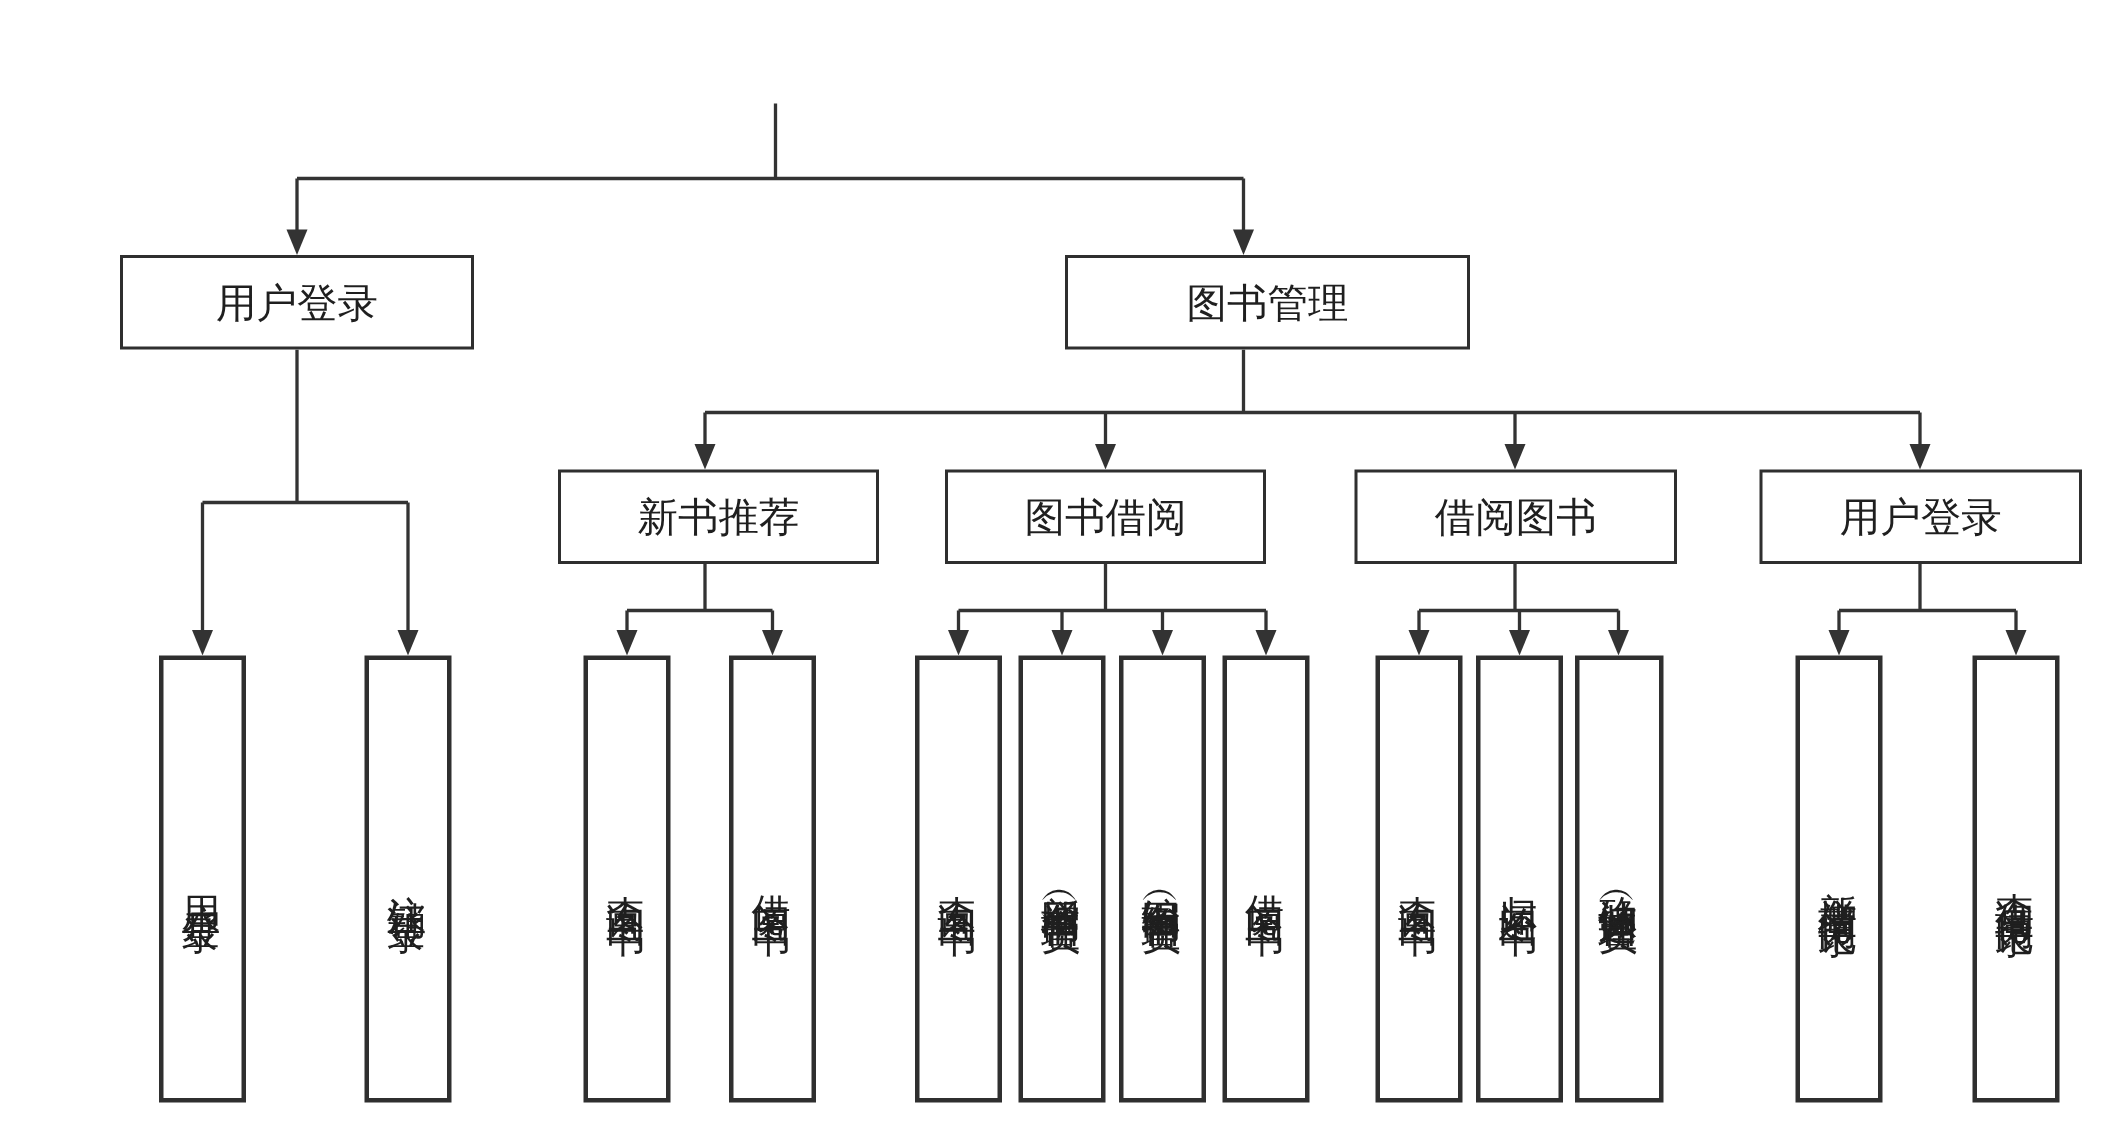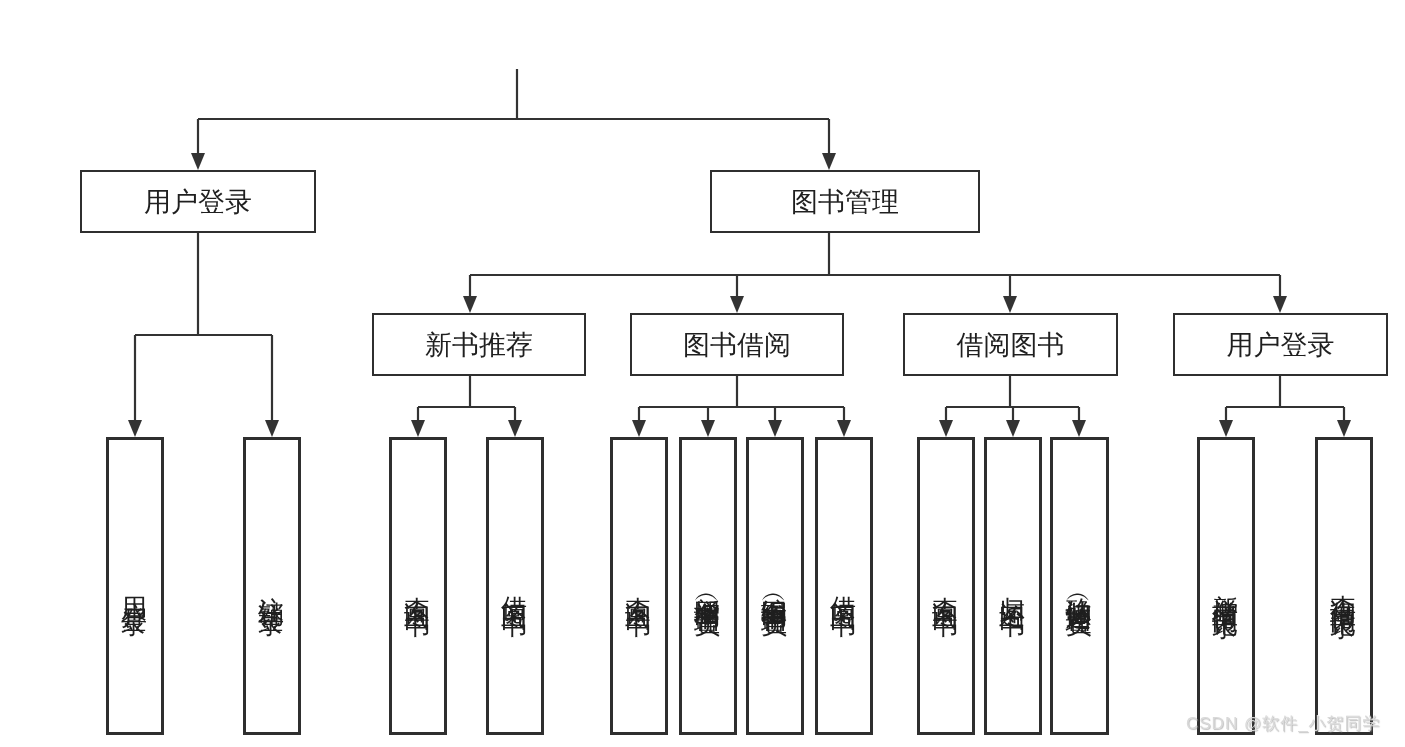--- a/index.html
+++ b/index.html
@@ -102,15 +102,14 @@
   <div class="node leaf long" style="left:746px;top:437px;width:58px;height:298px">编辑图书（管理员）</div>
   <div class="node leaf" style="left:815px;top:437px;width:58px;height:298px">借阅图书</div>
 
   <div class="node leaf" style="left:917px;top:437px;width:58px;height:298px">查询图书</div>
   <div class="node leaf" style="left:984px;top:437px;width:58px;height:298px">归还图书</div>
   <div class="node leaf long" style="left:1050px;top:437px;width:59px;height:298px">确认归还（管理员）</div>
 
   <div class="node leaf mid" style="left:1197px;top:437px;width:58px;height:298px">新增借阅记录</div>
   <div class="node leaf mid" style="left:1315px;top:437px;width:58px;height:298px">查询借阅记录</div>
 
-  <div class="watermark">CSDN @软件_小贺同学</div>
 
 </div>
 
 </body></html>

